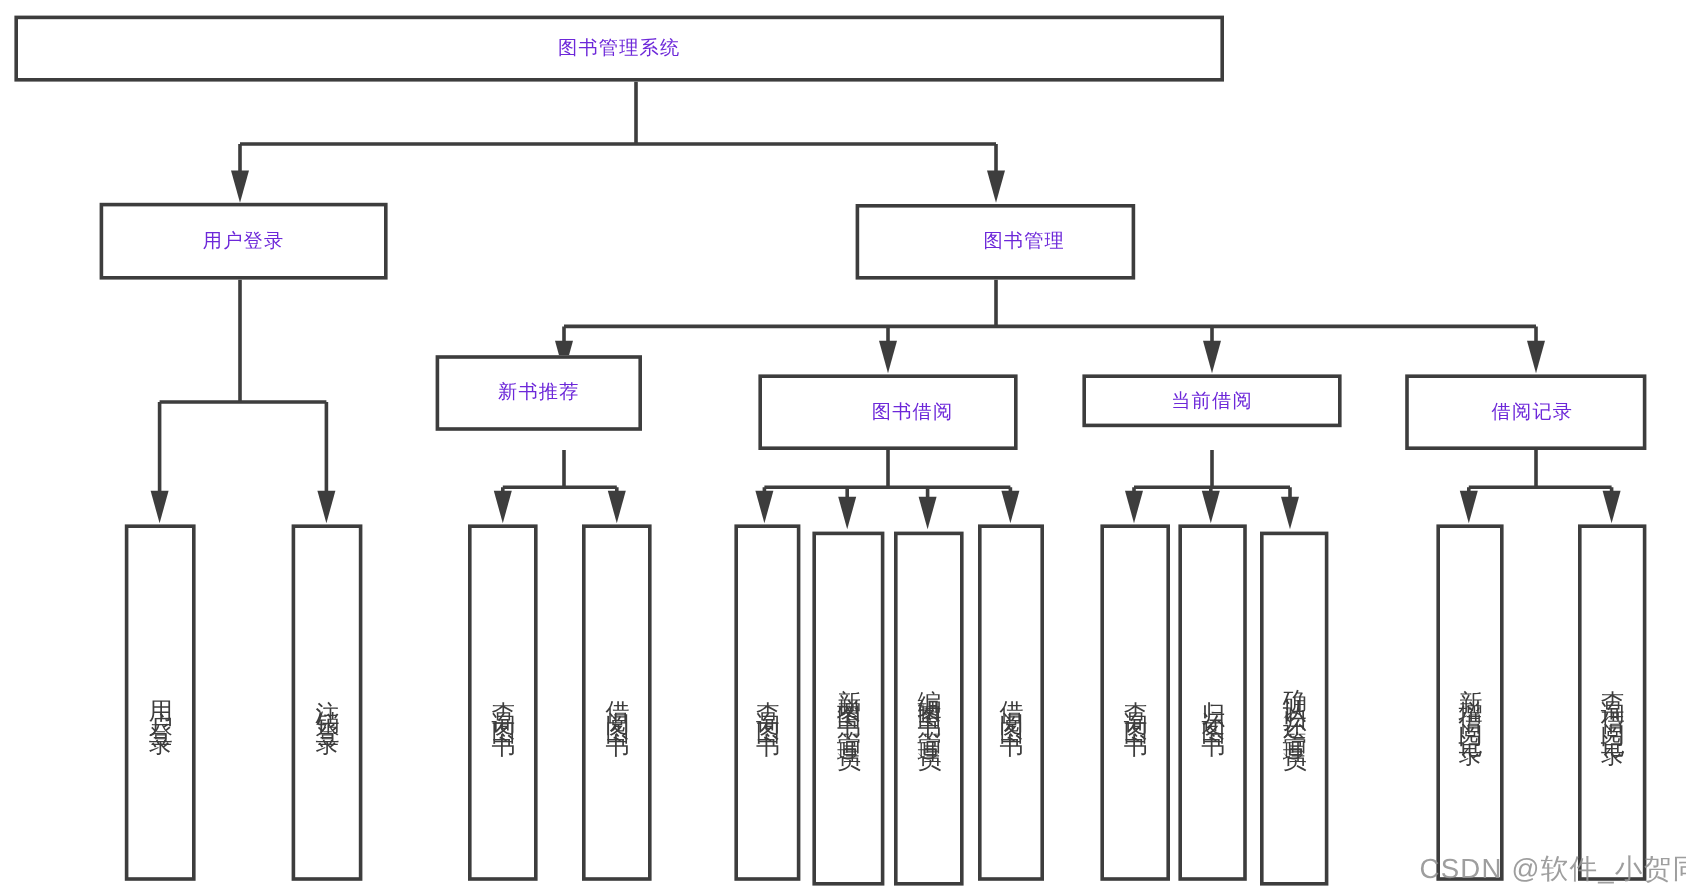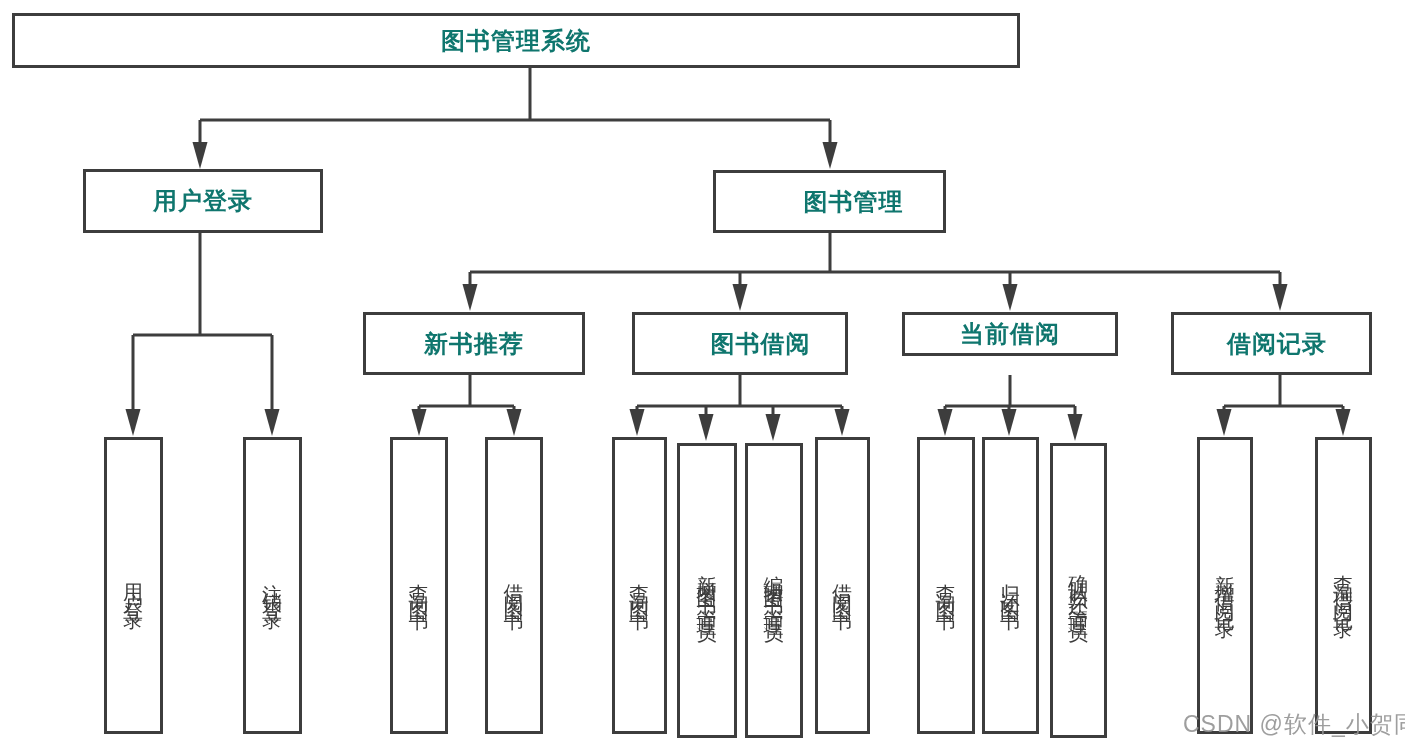--- a/index.html
+++ b/index.html
@@ -10,24 +10,23 @@
     font-family:"Liberation Sans",sans-serif;
     overflow:hidden;
   }
   #wires{position:absolute;left:0;top:0;width:1405px;height:747px;}
   .hbox{
     position:absolute;
     box-sizing:border-box;
     background:#ffffff;
     border:3px solid #3d3d3d;
     display:flex;align-items:center;justify-content:center;
-    font-size:24px;color:#0f766e;
+    font-size:16px;color:#6d28d9;
     letter-spacing:1px;
     white-space:nowrap;
-    font-weight:bold;
   }
   .vbox{
     position:absolute;
     box-sizing:border-box;
     background:#ffffff;
     border:3px solid #3d3d3d;
     display:flex;align-items:center;justify-content:center;
     font-size:20px;color:#3c3c3c;
   }
   .vbox span{
@@ -81,21 +80,21 @@
       <polygon points="1216.5,409 1231.5,409 1224,436"></polygon>
       <polygon points="1335.5,409 1350.5,409 1343,436"></polygon>
     </g>
   </svg>
 
   <div class="hbox" style="left:12px;top:13px;width:1008px;height:55px;">图书管理系统</div>
 
   <div class="hbox" style="left:83px;top:169px;width:240px;height:64px;">用户登录</div>
   <div class="hbox" style="left:713px;top:170px;width:233px;height:63px;padding-left:48px;">图书管理</div>
 
-  <div class="hbox" style="left:363px;top:312px;width:222px;height:63px;">新书推荐</div>
+  <div class="hbox" style="left:363px;top:296px;width:172px;height:63px;">新书推荐</div>
   <div class="hbox" style="left:632px;top:312px;width:216px;height:63px;padding-left:41px;">图书借阅</div>
   <div class="hbox" style="left:902px;top:312px;width:216px;height:44px;">当前借阅</div>
   <div class="hbox" style="left:1171px;top:312px;width:201px;height:63px;padding-left:11px;">借阅记录</div>
 
   <div class="vbox" style="left:104px;top:437px;width:59px;height:297px;">
     <span>用户登录</span>
   </div>
   <div class="vbox" style="left:243px;top:437px;width:59px;height:297px;">
     <span>注销登录</span>
   </div>

